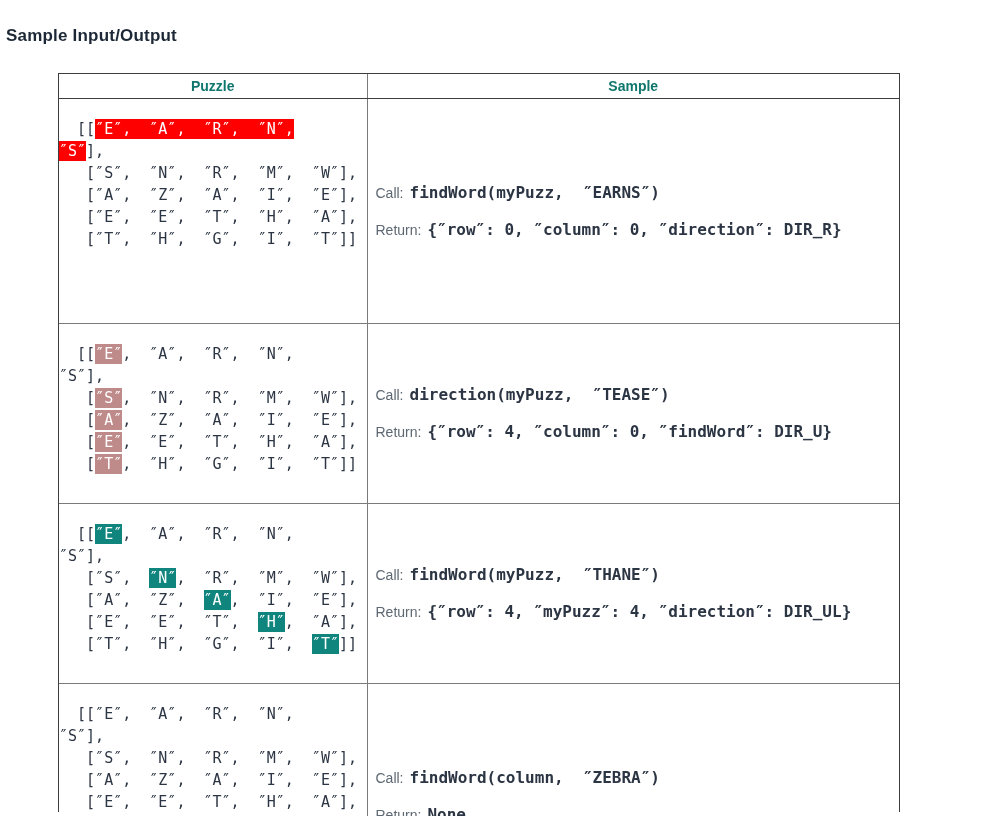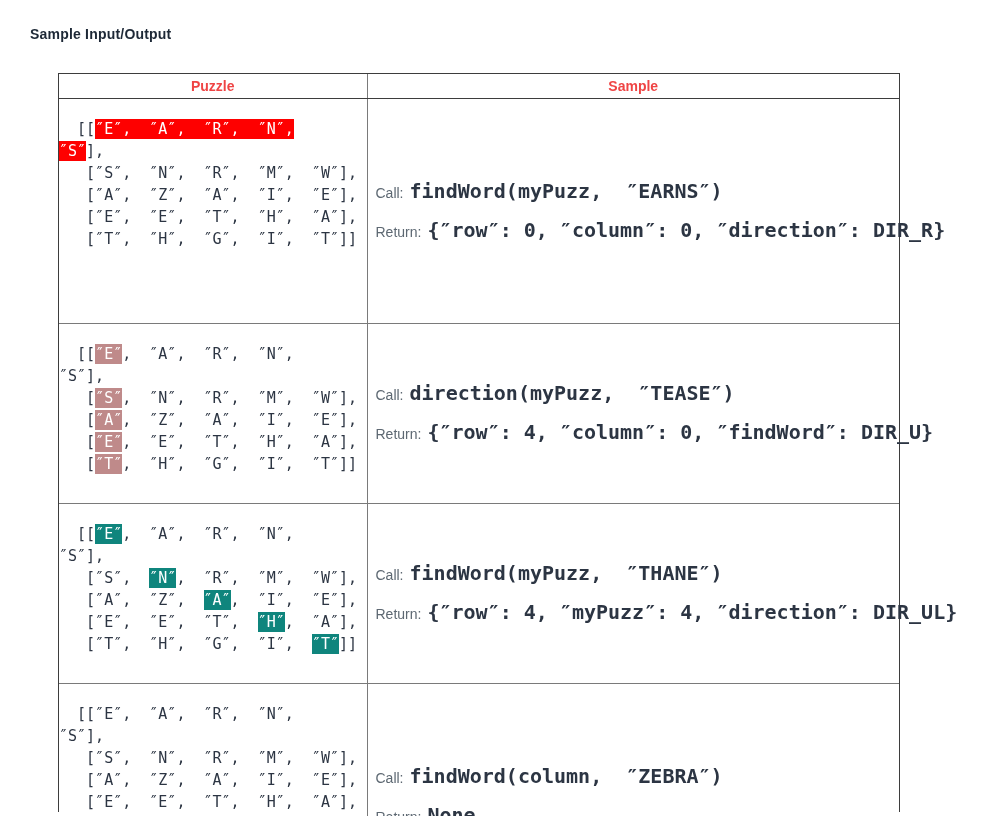--- a/index.html
+++ b/index.html
@@ -1,38 +1,38 @@
 <!DOCTYPE html>
 <html><head>
 <meta charset="utf-8">
 <style>
   html,body{margin:0;padding:0}
   body{background:#ffffff;font-family:"Liberation Sans",sans-serif;-webkit-font-smoothing:antialiased}
   .page{position:relative;width:1000px;height:816px;background:#ffffff;overflow:hidden}
-  .title{position:absolute;left:30px;top:26px;margin:0;font-size:14px;font-weight:700;letter-spacing:.2px;color:#1d2836}
+  .title{position:absolute;left:6px;top:26px;margin:0;font-size:17px;font-weight:700;letter-spacing:.2px;color:#1d2836}
   .table-wrap{position:absolute;left:58px;top:73px;width:840px;height:737px;border:1px solid #3d3d3d;background:#fff}
   .io-table{width:100%;height:100%;border-collapse:collapse;table-layout:fixed}
   .col-puzzle{width:308px}
   .col-notes{width:532px}
   .io-table th,.io-table td{border:1px solid #7a7a7a;background:#fff}
-  .io-table th{border-top:none;border-bottom-color:#3d3d3d;height:24px;font-size:14px;font-weight:700;color:#ef4444;text-align:center;vertical-align:middle;padding:0}
+  .io-table th{border-top:none;border-bottom-color:#3d3d3d;height:24px;font-size:14px;font-weight:700;color:#0f766e;text-align:center;vertical-align:middle;padding:0}
   .io-table th:first-child,.io-table td:first-child{border-left:none}
   .io-table th:last-child,.io-table td:last-child{border-right:none}
   .io-table tbody tr:last-child td{border-bottom:none}
   .io-table tbody tr{height:225px}
   .io-table tbody tr:nth-child(2),.io-table tbody tr:nth-child(3){height:180px}
   .puzzle-td{vertical-align:top;padding:0}
   .puzzle-code{padding-top:19px;font-family:"DejaVu Sans Mono",monospace;font-size:15px;line-height:22px;color:#2c3543;white-space:pre}
   .code-line{white-space:pre}
   .hl{color:#ffffff;padding:1px 0}
   .notes-td{vertical-align:middle;padding:0 6px 0 8px}
   .notes-block{display:flex;flex-direction:column;gap:17px}
   .note-line{font-size:14px;color:#5d6872;white-space:pre;line-height:20px}
   .note-label{font-family:Liberation Sans, sans-serif}
-  .note-code{font-family:"DejaVu Sans Mono",monospace;font-weight:700;font-size:20px;color:#2c3543;margin-left:6px}
+  .note-code{font-family:"DejaVu Sans Mono",monospace;font-weight:700;font-size:16px;color:#2c3543;margin-left:6px}
 </style>
 </head>
 <body>
 
 <div class="page">
   <h1 class="title">Sample Input/Output</h1>
 
   <div class="table-wrap">
     <table class="io-table">
       <colgroup>

